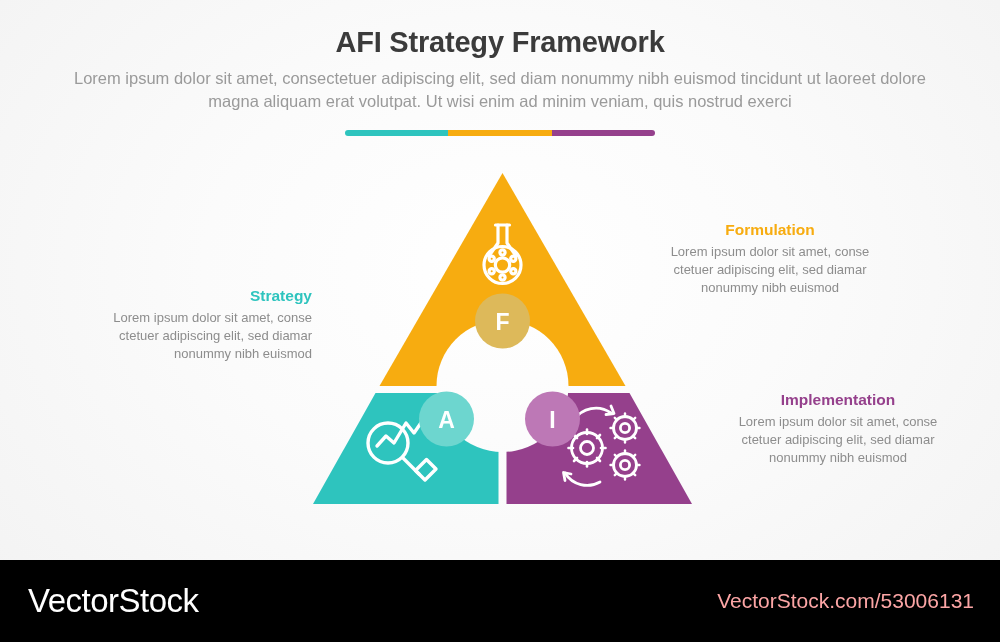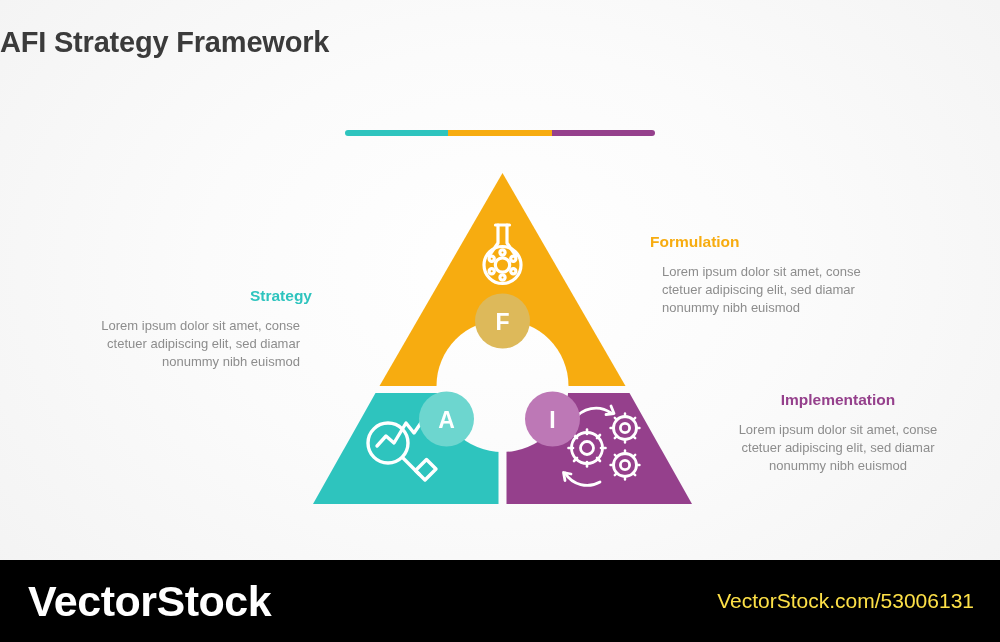--- a/index.html
+++ b/index.html
@@ -18,21 +18,21 @@
     overflow: hidden;
     background: radial-gradient(ellipse at 50% 42%, #ffffff 0%, #fbfbfb 42%, #f2f2f2 100%);
   }
 
   
   .header {
     position: absolute;
     top: 0;
     left: 0;
     width: 1000px;
-    text-align: left;
+    text-align: center;
   }
   .page-title {
     margin: 0;
     padding-top: 26px;
     font-size: 29px;
     font-weight: bold;
     letter-spacing: -0.2px;
     color: #3b3b3b;
     font-family: "Liberation Sans", sans-serif;
   }
@@ -80,35 +80,35 @@
     width: 240px;
   }
   .label-title {
     margin: 0 0 4px 0;
     font-size: 15.5px;
     font-weight: bold;
     font-family: "Liberation Sans", sans-serif;
     line-height: 19px;
   }
   .label-desc {
-    margin: 12px;
+    margin: 0;
     font-size: 13px;
     line-height: 18px;
     color: #8d8d8d;
     font-family: "Liberation Sans", sans-serif;
   }
   #label-analysis {
     left: 72px;
     top: 286px;
     text-align: right;
   }
   #label-formulation {
     left: 650px;
-    top: 232px;
-    text-align: left;
+    top: 220px;
+    text-align: center;
   }
   #label-implementation {
     left: 718px;
     top: 390px;
     text-align: center;
   }
 
   
   .footer {
     position: absolute;
@@ -117,42 +117,43 @@
     width: 1000px;
     height: 82px;
     background: #000000;
   }
   .footer-logo {
     position: absolute;
     left: 28px;
     top: 50%;
     transform: translateY(-50%);
     color: #ffffff;
-    font-size: 43px;
-    font-weight: bold;
+    font-size: 33px;
+    font-weight: normal;
     letter-spacing: -0.5px;
     font-family: "Liberation Sans", sans-serif;
   }
   .footer-url {
     position: absolute;
     right: 26px;
     top: 50%;
     transform: translateY(-50%);
-    color: #fde047;
+    color: #fca5a5;
     font-size: 21px;
     font-family: "Liberation Sans", sans-serif;
   }
 </style>
 </head>
 <body>
 
 <div id="canvas">
 
   <div class="header">
     <h1 class="page-title">AFI Strategy Framework</h1>
+    <p class="page-subtitle">Lorem ipsum dolor sit amet, consectetuer adipiscing elit, sed diam nonummy nibh euismod tincidunt ut laoreet dolore magna aliquam erat volutpat. Ut wisi enim ad minim veniam, quis nostrud exerci</p>
   </div>
 
   <div class="accent-bar">
     <div class="accent-seg first" style="background:#2EC4BE"></div>
     <div class="accent-seg" style="background:#F7AC10"></div>
     <div class="accent-seg last" style="background:#95408C"></div>
   </div>
 
   <div class="diagram">
     <svg width="450" height="370" viewBox="0 0 450 370" xmlns="http://www.w3.org/2000/svg">

